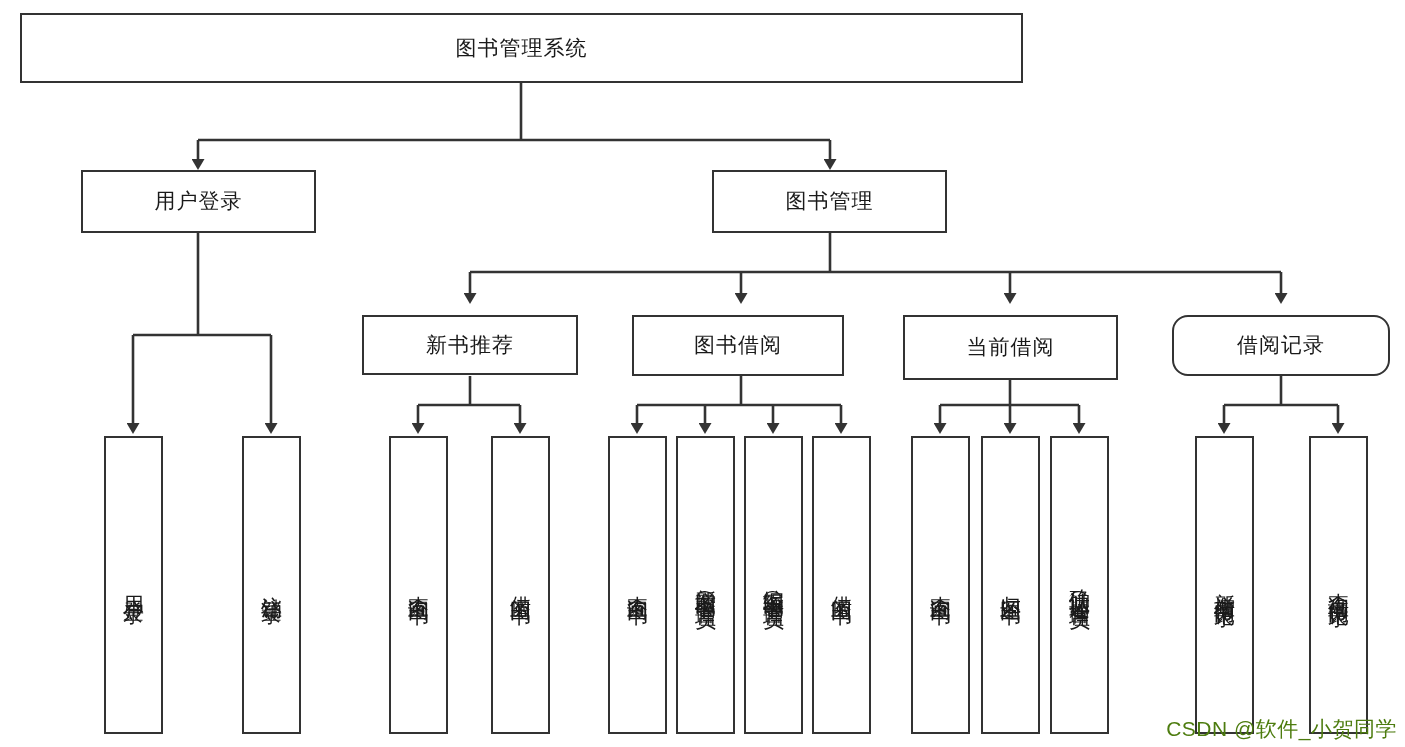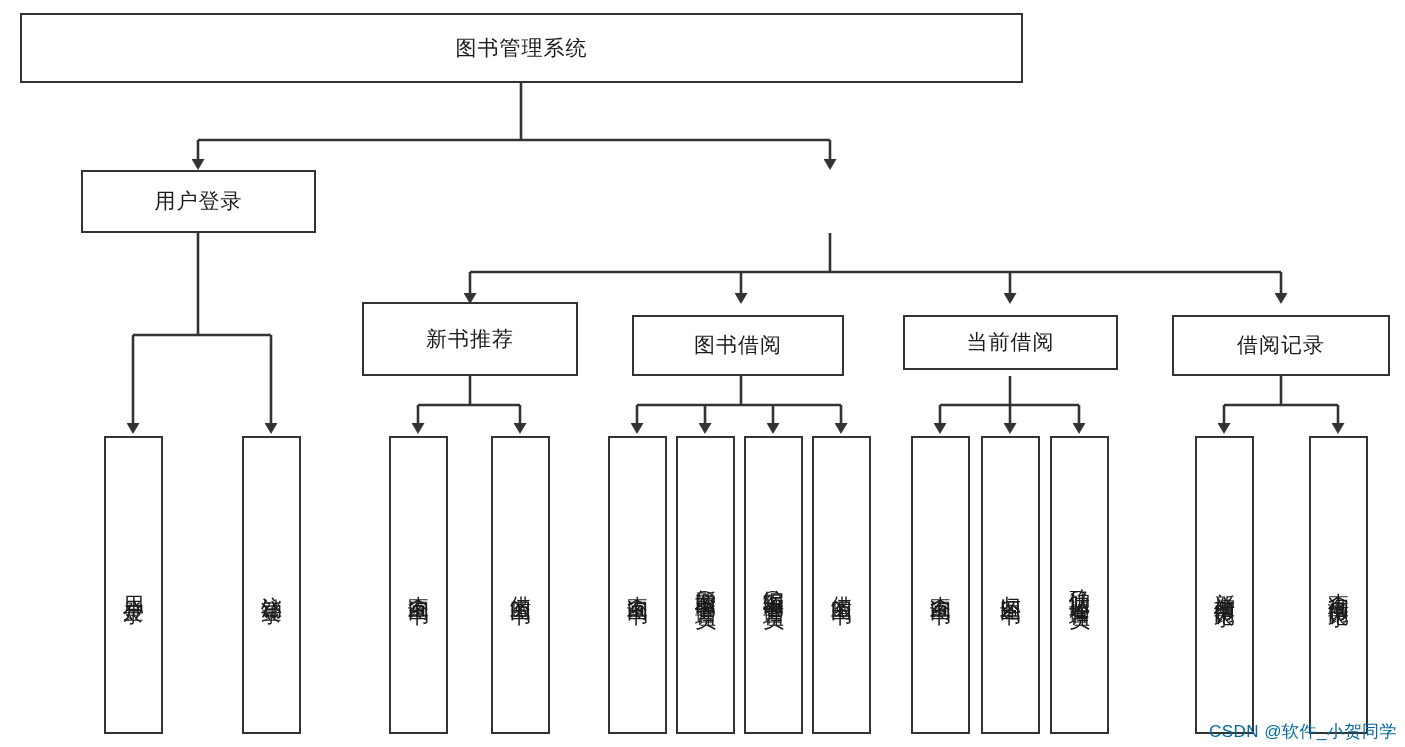--- a/index.html
+++ b/index.html
@@ -30,22 +30,22 @@
     text-orientation:upright;
     font-size:21px;
     letter-spacing:3px;
     line-height:1.05;
     white-space:nowrap;
   }
   .watermark{
     position:absolute;
     right:8px;
     bottom:4px;
-    font-size:17px;
-    color:#0369a1;
+    font-size:21px;
+    color:#4d7c0f;
     letter-spacing:0.5px;
     white-space:nowrap;
     pointer-events:none;
     margin-top:16px;
   }
 </style>
 </head>
 <body>
 
 <div id="diagram-root">
@@ -101,31 +101,34 @@
     </g>
   </svg>
 
   <div class="node-box" style="left:20px;top:13px;width:1003px;height:70px;">
     <span class="node-label">图书管理系统</span>
   </div>
 
   <div class="node-box" style="left:81px;top:170px;width:235px;height:63px;">
     <span class="node-label">用户登录</span>
   </div>
+  <div class="node-box" style="left:712px;top:170px;width:235px;height:63px;">
+    <span class="node-label">图书管理</span>
+  </div>
 
-  <div class="node-box" style="left:362px;top:302px;width:216px;height:74px;">
+  <div class="node-box" style="left:362px;top:315px;width:216px;height:60px;">
     <span class="node-label">新书推荐</span>
   </div>
   <div class="node-box" style="left:632px;top:315px;width:212px;height:61px;">
     <span class="node-label">图书借阅</span>
   </div>
-  <div class="node-box" style="left:903px;top:315px;width:215px;height:55px;">
+  <div class="node-box" style="left:903px;top:315px;width:215px;height:65px;">
     <span class="node-label">当前借阅</span>
   </div>
-  <div class="node-box" style="left:1172px;top:315px;width:218px;height:61px;">
+  <div class="node-box" style="left:1172px;top:315px;width:218px;height:61px;border-radius:16px;">
     <span class="node-label">借阅记录</span>
   </div>
 
   <div class="node-box vertical" style="left:104px;top:436px;width:59px;height:298px;">
     <span class="node-label">用户登录</span>
   </div>
   <div class="node-box vertical" style="left:242px;top:436px;width:59px;height:298px;">
     <span class="node-label">注销登录</span>
   </div>
 

